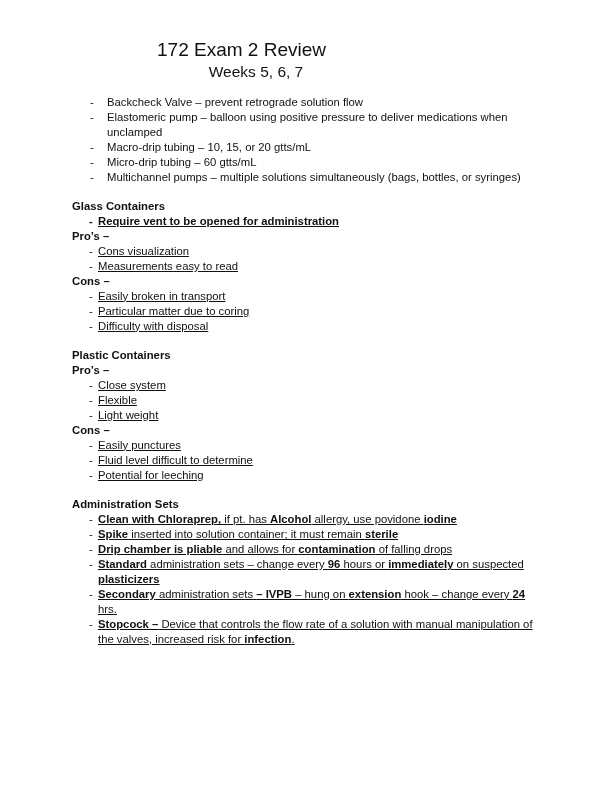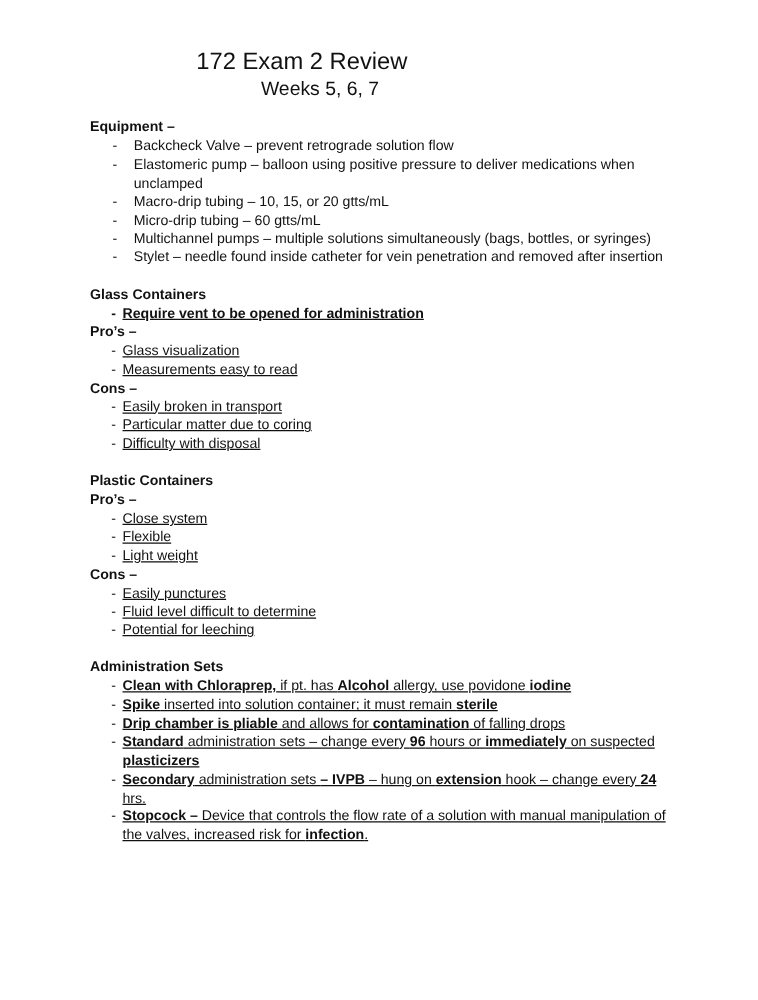--- a/index.html
+++ b/index.html
@@ -29,38 +29,36 @@
     ul.sm li::before { content: "-"; position: absolute; left: 17px; }
     b { font-weight: bold; }
   </style>
 </head>
 <body>
 
 <div class="title">172 Exam 2 Review</div>
 <div class="subtitle">Weeks 5, 6, 7</div>
 
 <div class="doc">
-  <div class="h">Equipment –</div>
   <ul class="eq">
     <li>Backcheck Valve – prevent retrograde solution flow</li>
     <li>Elastomeric pump – balloon using positive pressure to deliver medications when unclamped</li>
     <li>Macro-drip tubing – 10, 15, or 20 gtts/mL</li>
     <li>Micro-drip tubing – 60 gtts/mL</li>
     <li>Multichannel pumps – multiple solutions simultaneously (bags, bottles, or syringes)</li>
-    <li>Stylet – needle found inside catheter for vein penetration and removed after insertion</li>
   </ul>
   <div class="gap"></div>
 
   <div class="h">Glass Containers</div>
   <ul class="sm">
     <li class="h">Require vent to be opened for administration</li>
   </ul>
   <div class="h">Pro’s –</div>
   <ul class="sm">
-    <li>Glass visualization</li>
+    <li>Cons visualization</li>
     <li>Measurements easy to read</li>
   </ul>
   <div class="h">Cons –</div>
   <ul class="sm">
     <li>Easily broken in transport</li>
     <li>Particular matter due to coring</li>
     <li>Difficulty with disposal</li>
   </ul>
   <div class="gap"></div>
 

